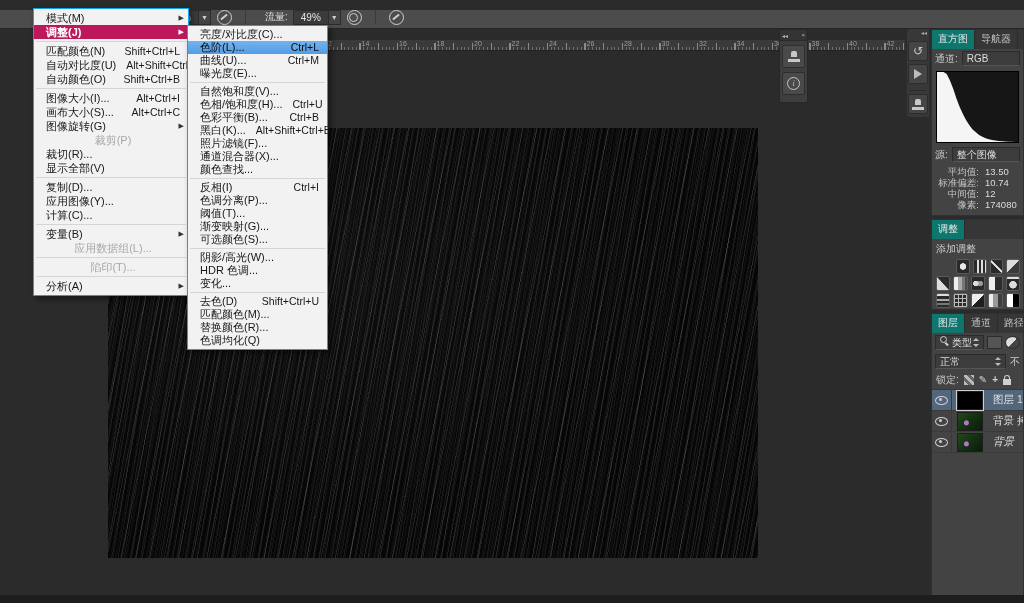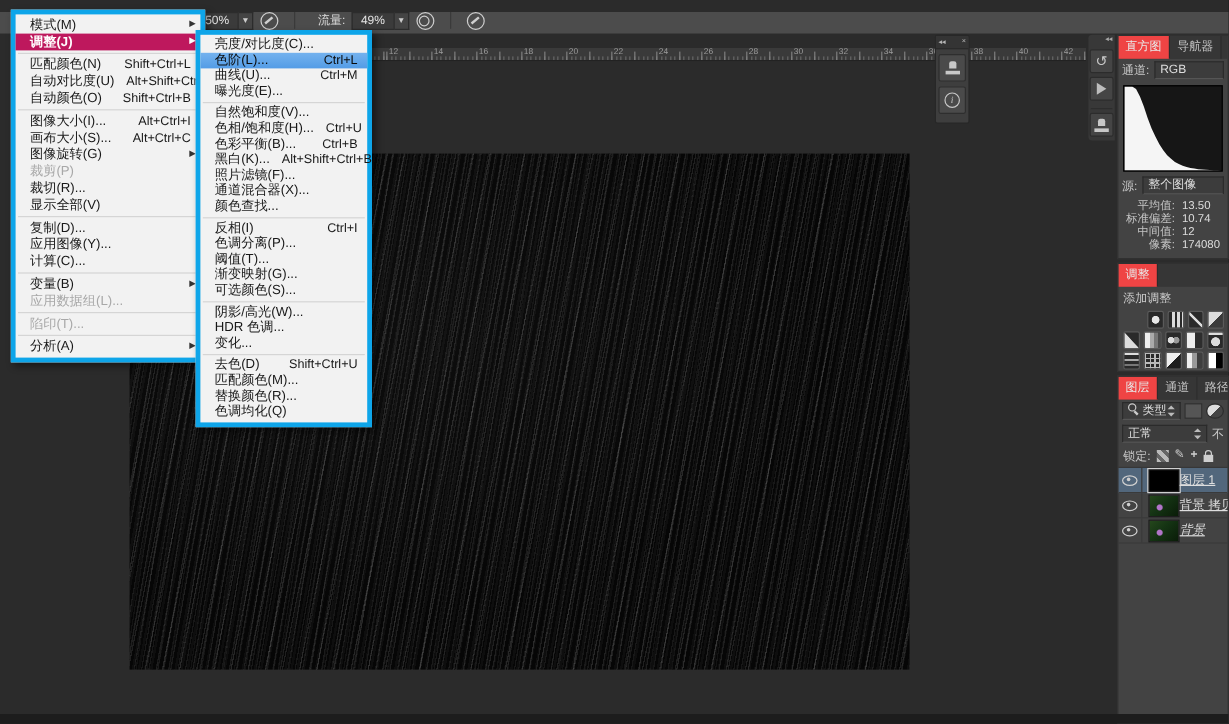--- a/index.html
+++ b/index.html
@@ -55,21 +55,21 @@
   .icon-clone-source::after{content:"";position:absolute;left:0;bottom:0;width:12px;height:3px;background:#c8c8c8;}
   .icon-info{width:11px;height:11px;border:1px solid #c8c8c8;border-radius:50%;color:#c8c8c8;font-size:8px;line-height:11px;text-align:center;font-family:"Liberation Serif",serif;font-style:italic;}
   .icon-history{color:#c8c8c8;font-size:12px;line-height:12px;}
   .icon-actions-play{width:0;height:0;border-left:8px solid #bdbdbd;border-top:5px solid transparent;border-bottom:5px solid transparent;}
 
   
   #rightcol{position:absolute;left:931px;top:29px;width:93px;height:566px;}
   .panel{background:#434343;border:1px solid #303030;margin-bottom:3px;overflow:hidden;}
   .tabsrow{display:flex;background:#363636;}
   .ptab{font-size:10px;color:#c3c3c3;padding:2px 6px 3px;background:#363636;border-right:1px solid #2c2c2c;white-space:nowrap;}
-  .ptab.active{background:#ef4444;color:#e8e8e8;}
+  .ptab.active{background:#0f766e;color:#e8e8e8;}
   .prow{display:flex;align-items:center;padding:2px 3px;font-size:10px;color:#c9c9c9;white-space:nowrap;}
   .dd{flex:1;height:13px;background:#3c3c3c;border:1px solid #2b2b2b;border-bottom-color:#555;color:#dedede;font-size:10px;line-height:13px;padding:0 4px;margin-left:4px;display:flex;justify-content:space-between;align-items:center;white-space:nowrap;}
   .ud{width:7px;height:9px;position:relative;flex:none;}
   .ud::before{content:"";position:absolute;left:1px;top:0;border-left:3px solid transparent;border-right:3px solid transparent;border-bottom:3px solid #bbb;}
   .ud::after{content:"";position:absolute;left:1px;bottom:0;border-left:3px solid transparent;border-right:3px solid transparent;border-top:3px solid #bbb;}
 
   #histo-graph{margin:3px 4px 2px;height:70px;background:#161616;border:1px solid #000;}
   #histo-graph svg{display:block;width:100%;height:100%;}
   .statrow{display:flex;font-size:9.5px;line-height:11px;color:#c4c4c4;}
   .statrow .sl{width:47px;text-align:right;flex:none;}
@@ -108,33 +108,33 @@
   .lk.lock{width:8px;height:6px;background:#cfcfcf;position:relative;margin-top:4px;}
   .lk.lock::before{content:"";position:absolute;left:1px;top:-4px;width:4px;height:4px;border:1.5px solid #cfcfcf;border-bottom:none;border-radius:3px 3px 0 0;}
   .layerrow{display:flex;align-items:center;height:20px;border-bottom:1px solid #3a3a3a;font-size:10.5px;color:#dedede;}
   .layerrow.selected{background:#52677c;}
   .eyebox{width:19px;height:100%;display:flex;align-items:center;justify-content:center;border-right:1px solid #3a3a3a;flex:none;}
   .eye{width:11px;height:7px;border:1px solid #d0d0d0;border-radius:50%;position:relative;}
   .eye::after{content:"";position:absolute;left:3px;top:1px;width:3px;height:3px;border-radius:50%;background:#d0d0d0;}
   .thumb{width:24px;height:17px;margin-left:5px;border:1px solid #1d1d1d;flex:none;}
   .thumb.solid-black{background:#000;outline:1px solid #cfcfcf;}
   .thumb.photo{background:linear-gradient(135deg,#22421a 0%,#123012 45%,#0a1c08 100%);background-image:radial-gradient(circle 3px at 35% 58%,#b275c9 0 2px,transparent 3px),linear-gradient(135deg,#25471c 0%,#143313 45%,#0a1c08 100%);}
-  .lname{margin-left:0;white-space:nowrap;text-decoration:underline;}
+  .lname{margin-left:10px;white-space:nowrap;}
   .lname.italic{font-style:italic;}
 
   
-  .pmenu{position:absolute;background:#f2f2f2;border:4px solid #0ea5e9;box-shadow:3px 3px 6px rgba(0,0,0,.45);font-size:11px;color:#181818;padding:2px 0;z-index:50;}
+  .pmenu{position:absolute;background:#f2f2f2;border:1px solid #0ea5e9;box-shadow:3px 3px 6px rgba(0,0,0,.45);font-size:11px;color:#181818;padding:2px 0;z-index:50;margin-left:24px;}
   #imagemenu{left:9px;top:8px;width:154px;}
   #adjustsub{left:163px;top:25px;width:139px;}
   .mi{height:14px;line-height:14px;display:flex;align-items:center;padding:0 8px 0 12px;position:relative;white-space:nowrap;}
   #adjustsub .mi{height:13px;line-height:13px;}
   .mi .lbl{flex:1;}
   .mi .sc{margin-left:10px;font-size:10.5px;}
   .mi .arr{position:absolute;right:4px;font-size:7px;color:#333;}
-  .mi.disabled{color:#a8a8a8;}
+  .mi.disabled{color:#a8a8a8;text-align:center;}
   .mi.hl-deep{background:#be185d;color:#fff;font-weight:bold;}
   .mi.hl-deep .arr{color:#fff;}
   .mi.hl-light{background:linear-gradient(#74b2ee,#539ce6);color:#0a0a0a;}
   .msep{height:1px;background:#d5d5d5;margin:2px 2px;}
 
   #bottomstrip{position:absolute;left:0;top:595px;width:1024px;height:8px;background:#1d1d1d;}
 </style>
 </head>
 <body>
 

